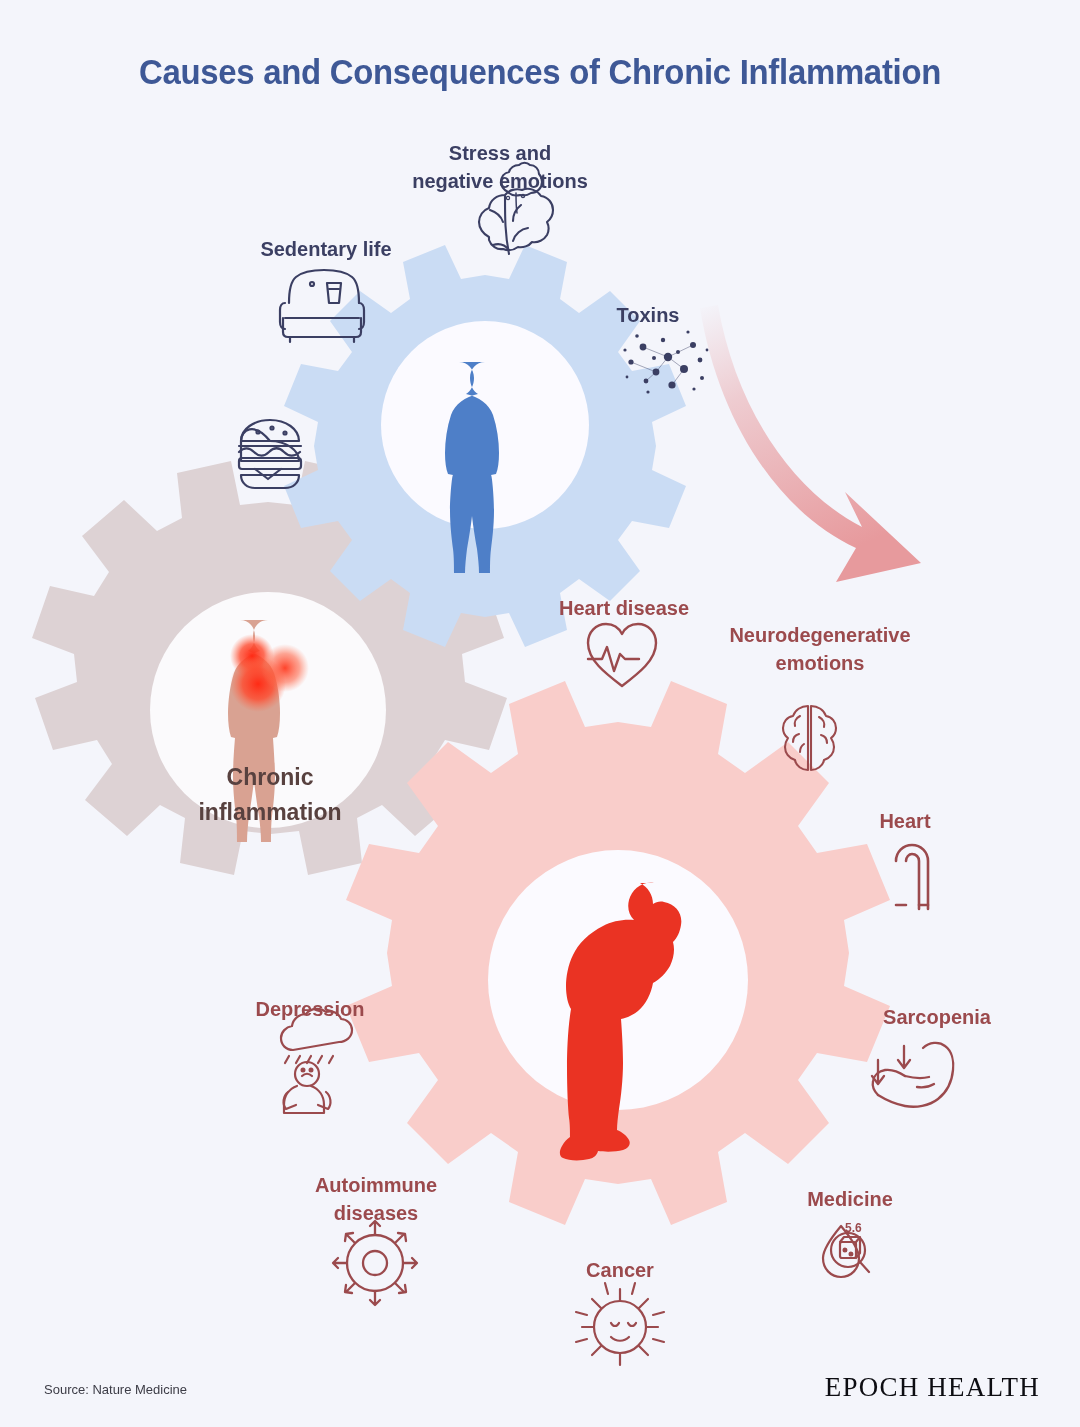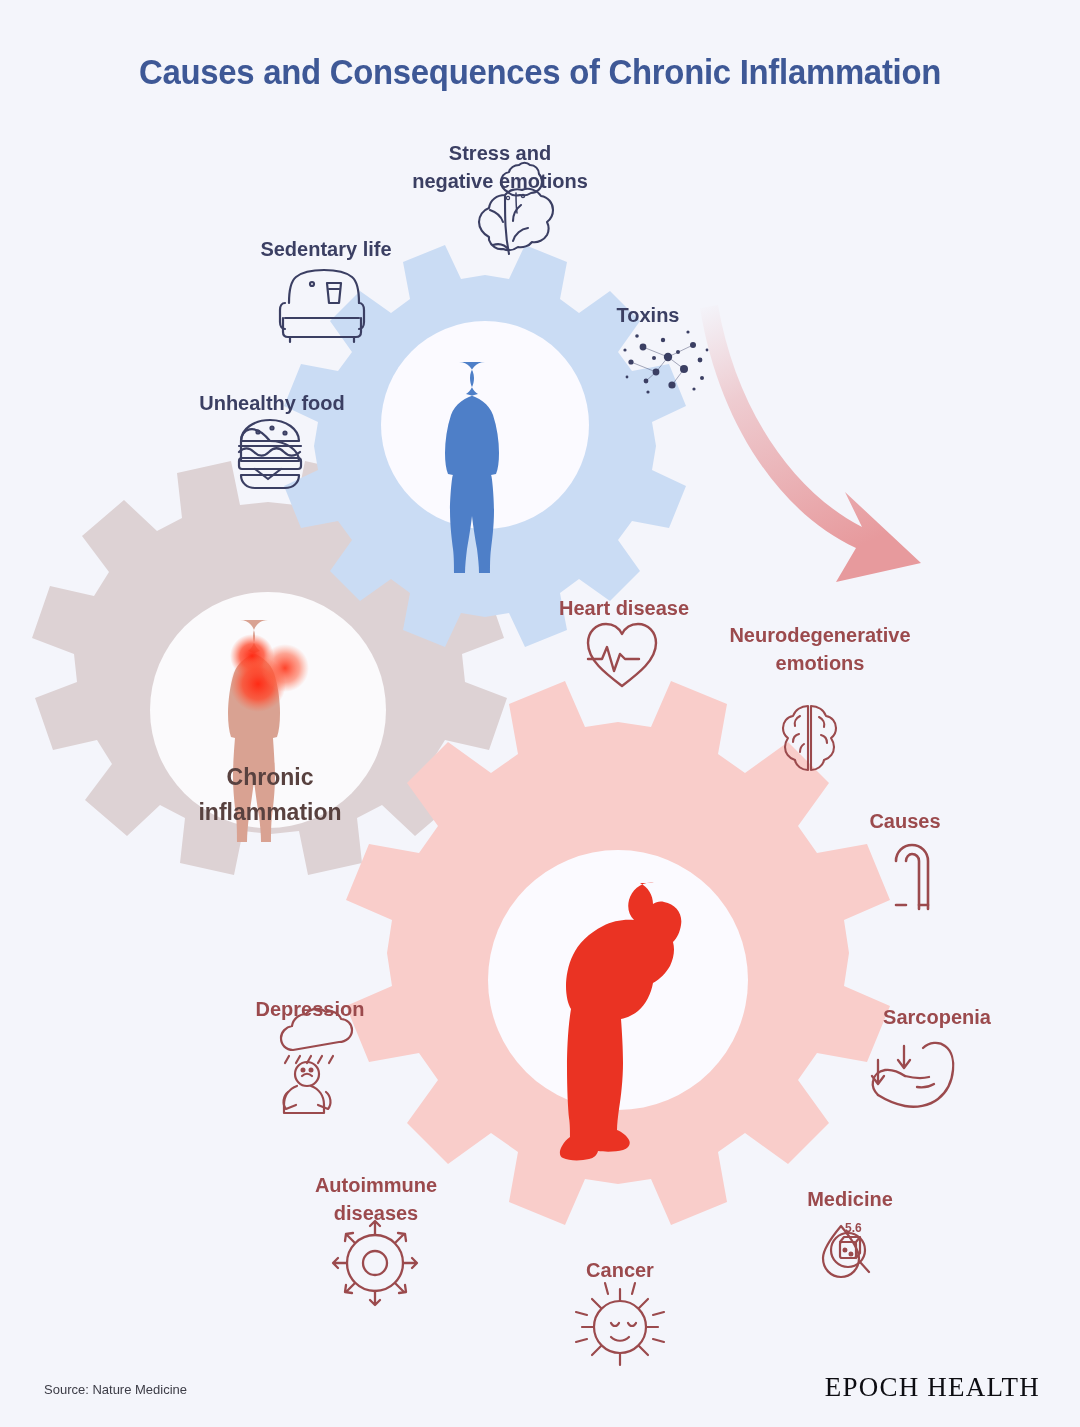--- a/index.html
+++ b/index.html
@@ -293,31 +293,30 @@
     </g>
   </svg>
 
   <div class="abs label cause" style="left:382px;top:140px;width:236px;">Stress and
 negative emotions</div>
 
   <div class="abs label cause" style="left:210px;top:236px;width:232px;">Sedentary life</div>
 
   <div class="abs label cause" style="left:588px;top:302px;width:120px;">Toxins</div>
 
-  <div class="abs label cause" style="left:154px;top:390px;width:236px;">Unhealthy food</div>
 
   <div class="abs label effect" style="left:512px;top:595px;width:224px;">Heart disease</div>
 
   <div class="abs label core" style="left:148px;top:760px;width:244px;">Chronic
 inflammation</div>
 
   <div class="abs label effect" style="left:700px;top:622px;width:240px;">Neurodegenerative
 emotions</div>
 
-  <div class="abs label effect" style="left:848px;top:808px;width:114px;">Causes</div>
+  <div class="abs label effect" style="left:848px;top:808px;width:114px;">Heart</div>
 
   <div class="abs label effect" style="left:848px;top:1004px;width:178px;">Sarcopenia</div>
 
   <div class="abs label effect" style="left:778px;top:1186px;width:144px;">Medicine</div>
 
   <div class="abs label effect" style="left:558px;top:1257px;width:124px;">Cancer</div>
 
   <div class="abs label effect" style="left:272px;top:1172px;width:208px;">Autoimmune
 diseases</div>
 

